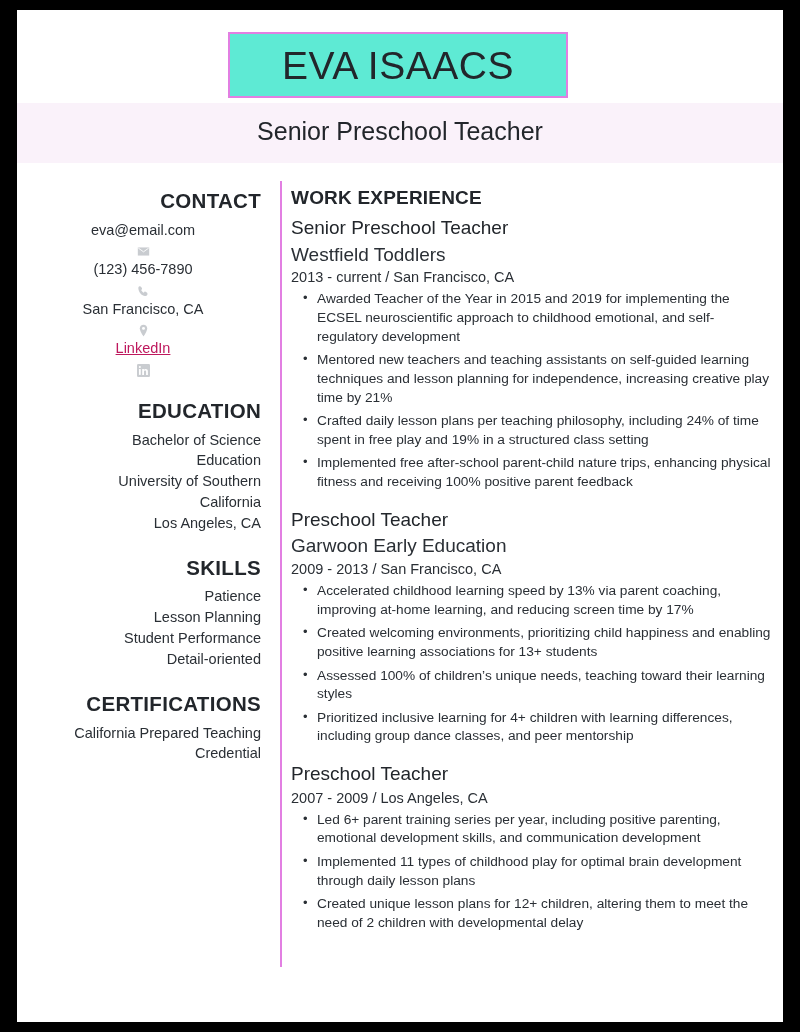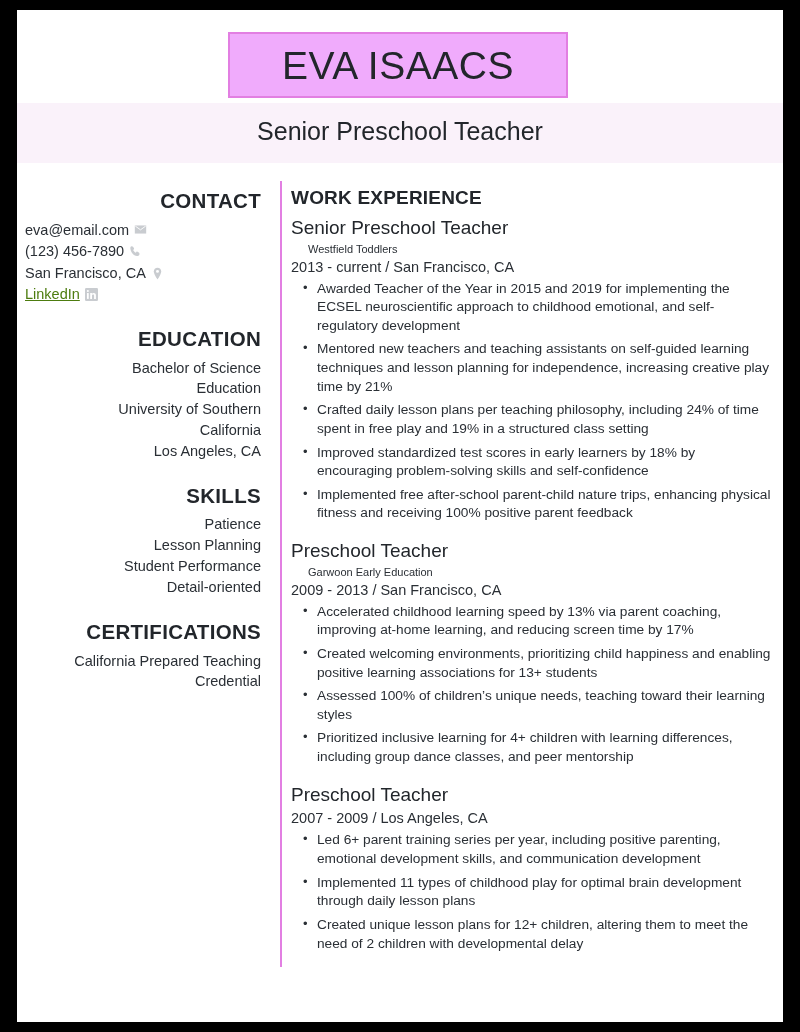--- a/index.html
+++ b/index.html
@@ -38,21 +38,21 @@
     height: 60px;
     background: #faf2fa;
   }
   .name-box {
     position: absolute;
     left: 211px;
     top: 22px;
     width: 340px;
     height: 66px;
     border: 2px solid #e27fe2;
-    background: #f0abfc;
+    background: #5eead4;
     box-sizing: border-box;
     display: flex;
     align-items: center;
     justify-content: center;
   }
   .name {
     font-size: 39px;
     letter-spacing: 0.5px;
     color: #22262b;
     font-weight: 400;
@@ -109,40 +109,41 @@
     letter-spacing: 0.3px;
     margin: 0 0 6px 0;
     line-height: 1.2;
   }
   .side-section { margin-bottom: 22px; }
   .side-section.first { margin-top: 2px; }
 
   .contact-row {
     display: flex;
     align-items: center;
-    justify-content: flex-start;
+    justify-content: center;
     gap: 5px;
     font-size: 14.5px;
     color: #2a2f35;
     line-height: 1.42;
     margin-bottom: 1px;
+    flex-direction: column;
   }
   .contact-row .txt { white-space: nowrap; }
   .contact-row .ico {
     width: 13px;
     height: 13px;
     flex: 0 0 13px;
     display: inline-flex;
     align-items: center;
     justify-content: center;
     color: #c9ccd0;
   }
   .contact-row .ico svg { display: block; }
   .link {
-    color: #4d7c0f;
+    color: #be185d;
     text-decoration: underline;
   }
 
   .side-line {
     font-size: 14.5px;
     color: #2a2f35;
     line-height: 1.44;
   }
 
   
@@ -154,24 +155,23 @@
     margin: 0 0 7px 0;
   }
   .job { margin-bottom: 16px; }
   .job-role {
     font-size: 19px;
     color: #22262b;
     line-height: 1.25;
     margin-bottom: 2px;
   }
   .job-company {
-    font-size: 11px;
+    font-size: 19px;
     color: #2a2f35;
     line-height: 1.35;
-    margin-left: 17px;
   }
   .job-meta {
     font-size: 14.5px;
     color: #2a2f35;
     line-height: 1.45;
     margin-bottom: 2px;
   }
   .job-meta .sep { padding: 0 4px; }
   ul.bullets {
     margin: 2px 0 0 0;
@@ -288,21 +288,20 @@
       <div class="job">
         <div class="job-role">Senior Preschool Teacher</div>
         <div class="job-company">Westfield Toddlers</div>
         <div class="job-meta">
           <span>2013 - current</span><span class="sep">/</span><span>San Francisco, CA</span>
         </div>
         <ul class="bullets">
           <li>Awarded Teacher of the Year in 2015 and 2019 for implementing the ECSEL neuroscientific approach to childhood emotional, and self-regulatory development</li>
           <li>Mentored new teachers and teaching assistants on self-guided learning techniques and lesson planning for independence, increasing creative play time by 21%</li>
           <li>Crafted daily lesson plans per teaching philosophy, including 24% of time spent in free play and 19% in a structured class setting</li>
-          <li>Improved standardized test scores in early learners by 18% by encouraging problem-solving skills and self-confidence</li>
           <li>Implemented free after-school parent-child nature trips, enhancing physical fitness and receiving 100% positive parent feedback</li>
         </ul>
       </div>
 
       <div class="job">
         <div class="job-role">Preschool Teacher</div>
         <div class="job-company">Garwoon Early Education</div>
         <div class="job-meta">
           <span>2009 - 2013</span><span class="sep">/</span><span>San Francisco, CA</span>
         </div>

